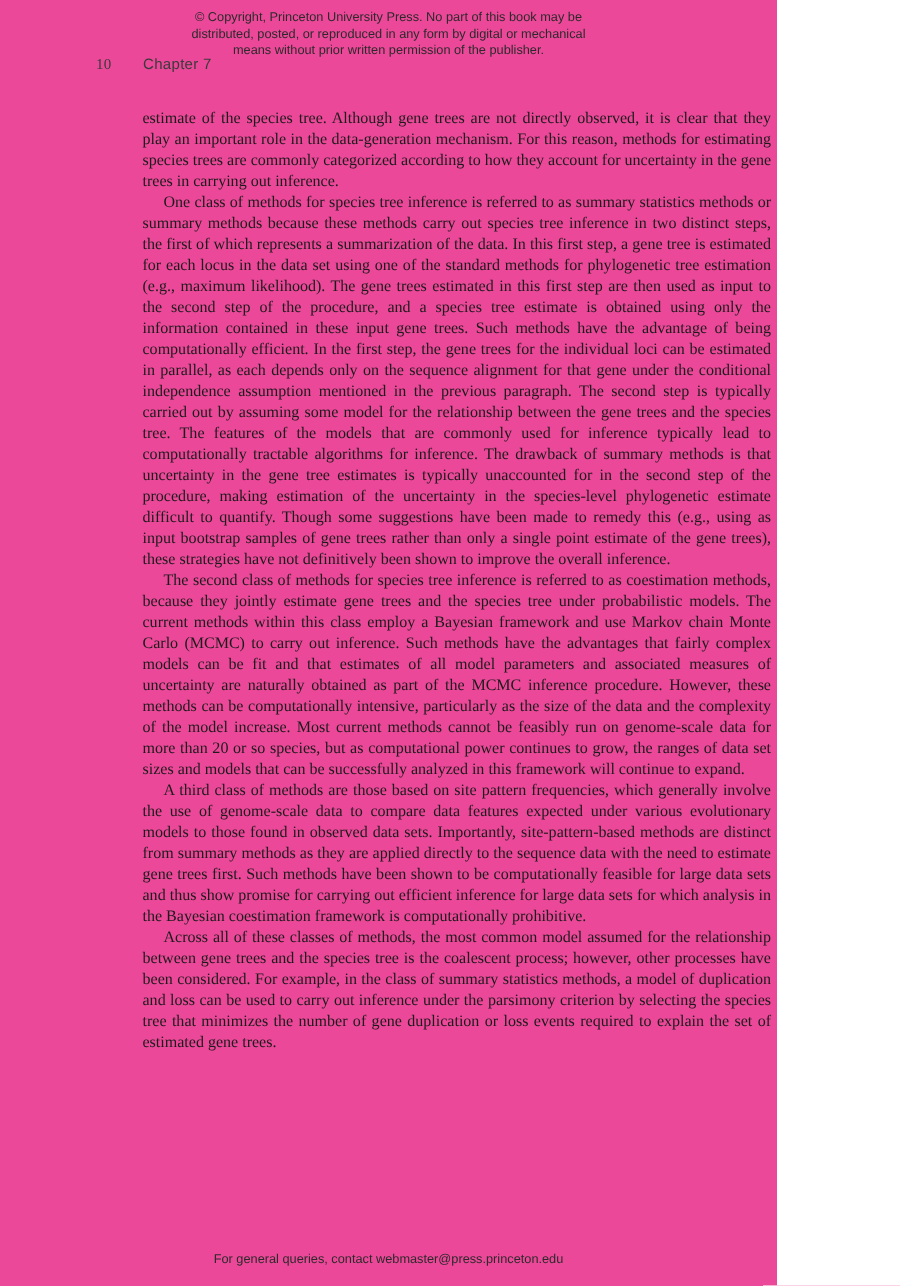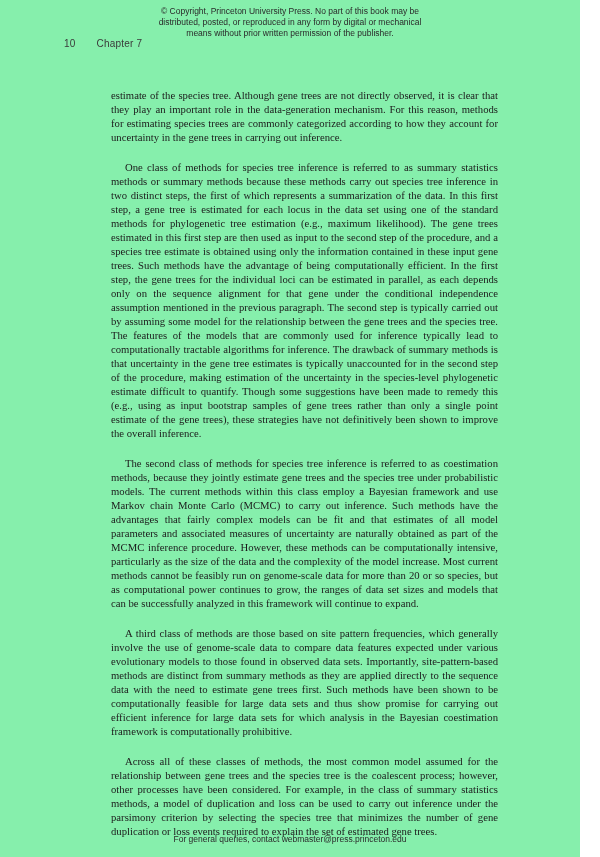--- a/index.html
+++ b/index.html
@@ -2,23 +2,23 @@
 <html><head>
 <meta charset="utf-8">
 <style>
   html, body {
     margin: 0;
     padding: 0;
     background: #ffffff;
   }
   .page {
     position: relative;
-    width: 580px;
+    width: 518px;
     height: 857px;
-    background: #86efac;
+    background: #ec4899;
     overflow: hidden;
     color: #1b1b1b;
     font-family: "Liberation Serif", serif;
   }
   .copyright {
     position: absolute;
     top: 6px;
     left: 50%;
     transform: translateX(-50%);
     width: 286px;
@@ -33,34 +33,35 @@
     top: 38px;
     left: 64px;
     font-family: "Liberation Sans", sans-serif;
     font-size: 10px;
     color: #3a3a3a;
     letter-spacing: 0.2px;
   }
   .running-head .pagenum {
     display: inline-block;
     margin-right: 18px;
+    font-family: Liberation Serif, serif;
   }
   .body-text {
     position: absolute;
     top: 72px;
     left: 95px;
     width: 419px;
     font-family: "Liberation Serif", serif;
     font-size: 10.7px;
     line-height: 14px;
     text-align: justify;
     color: #1b1b1b;
   }
   .body-text p {
-    margin: 16px;
+    margin: 0;
     padding: 0;
   }
   .body-text p.indent {
     text-indent: 14px;
   }
   .italic {
   }
   .footer {
     position: absolute;
     top: 834px;

